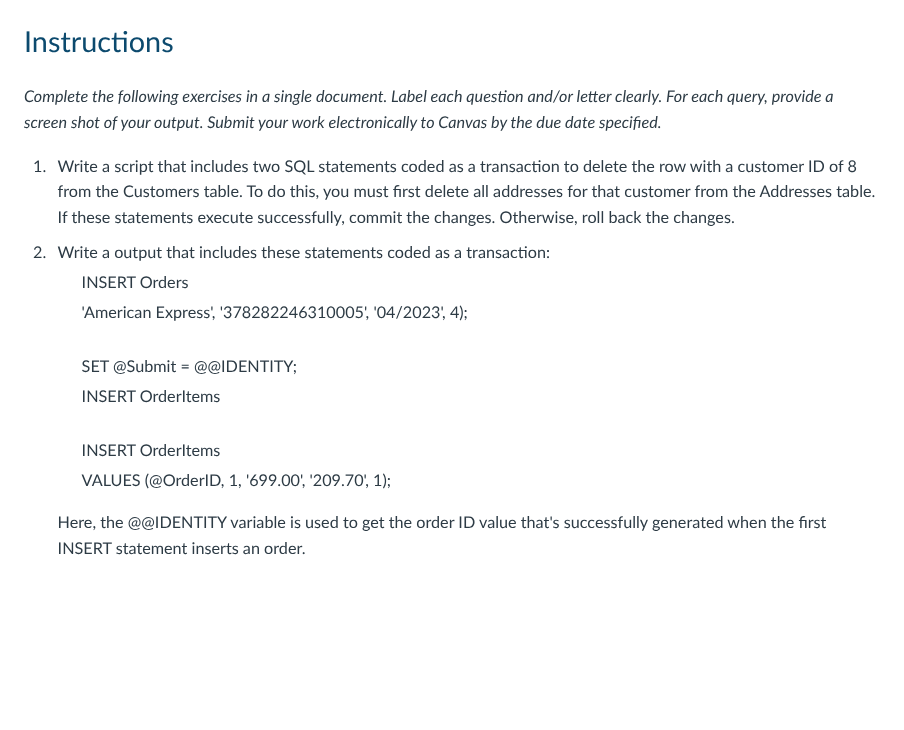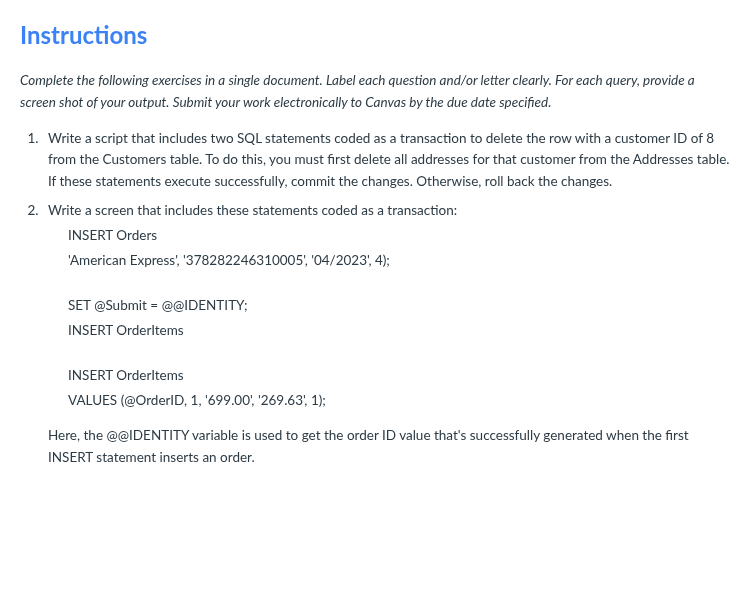--- a/index.html
+++ b/index.html
@@ -9,23 +9,23 @@
       font-family: 'Lato', 'Helvetica Neue', Helvetica, Arial, sans-serif;
       color: #2D3B45;
       margin: 0;
       padding: 16px 20px;
       width: 753px;
       font-size: 13.5px;
       line-height: 1.6;
     }
     h2 {
       font-size: 24px;
-      font-weight: 700;
+      font-weight: 400;
       margin: 0 0 16px 0;
-      color: #3b82f6;
+      color: #0c4a6e;
     }
     .intro {
       margin: 0 0 14px 0;
       font-style: italic;
     }
     ol {
       padding-left: 22px;
       margin: 0;
     }
     ol > li {
@@ -47,27 +47,27 @@
 
 <h2>Instructions</h2>
 
 <p class="intro">Complete the following exercises in a single document.  Label each question and/or letter clearly.  For each query, provide a screen shot of your output. Submit your work electronically to Canvas by the due date specified.</p>
 
 <ol>
   <li>
     <span>Write a script that includes two SQL statements coded as a transaction to delete the row with a customer ID of 8 from the Customers table. To do this, you must first delete all addresses for that customer from the Addresses table.  If these statements execute successfully, commit the changes. Otherwise, roll back the changes.</span>
   </li>
   <li>
-    <span>Write a screen that includes these statements coded as a transaction:</span>
+    <span>Write a output that includes these statements coded as a transaction:</span>
     <div class="indent-block" id="code-block">
         <p>INSERT Orders</p>
         <p> 'American Express', '378282246310005', '04/2023', 4);</p>
         <div class="gap"></div>
         <p>SET @Submit = @@IDENTITY;</p>
         <p>INSERT OrderItems</p>
         <div class="gap"></div>
         <p>INSERT OrderItems</p>
-        <p>VALUES (@OrderID, 1, '699.00', '269.63', 1);</p>
+        <p>VALUES (@OrderID, 1, '699.00', '209.70', 1);</p>
       </div>
     <p>Here, the @@IDENTITY variable is used to get the order ID value that's successfully generated when the first INSERT statement inserts an order.</p>
     
   </li>
 </ol>
 
 </body></html>

